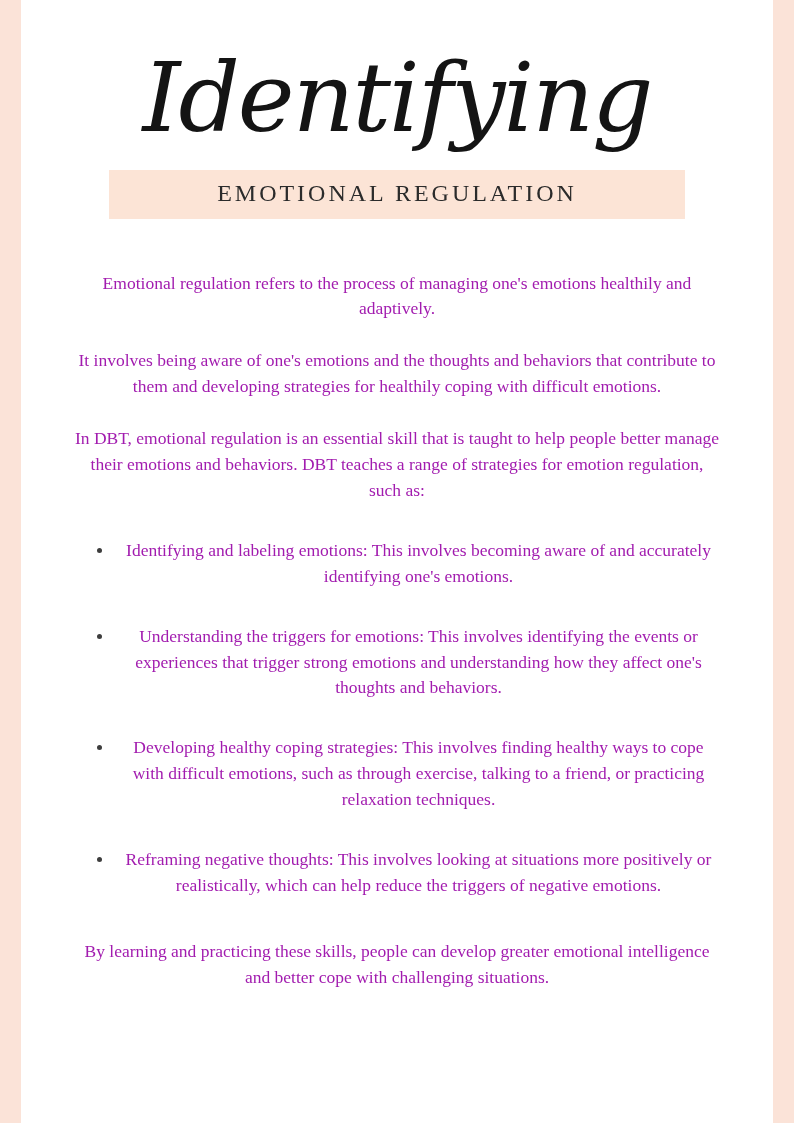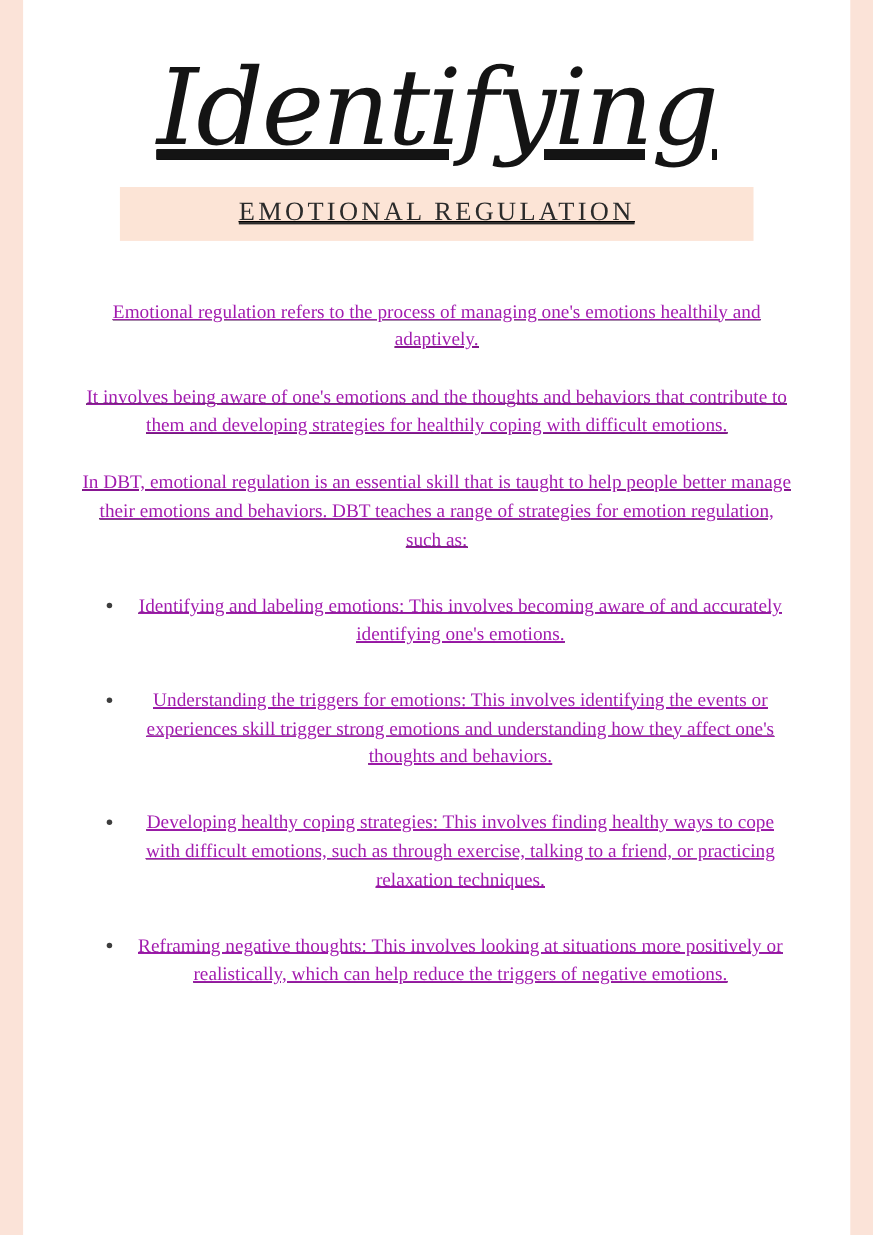--- a/index.html
+++ b/index.html
@@ -1,15 +1,15 @@
 <!DOCTYPE html>
 <html><head>
 <meta charset="utf-8">
 <style>
-  * { box-sizing: border-box; margin: 0; padding: 0; text-decoration: underline; }
+  * { box-sizing: border-box; margin: 0; padding: 0; }
   html, body { background: #ffffff; }
   body {
     font-family: "Liberation Serif", serif;
     -webkit-font-smoothing: antialiased;
   }
   .page {
     position: relative;
     width: 794px;
     height: 1123px;
     margin: 0 auto;
@@ -123,31 +123,32 @@
 
       <div class="bullet-list">
 
         <div class="bullet-item">
           <span class="bullet-dot"></span>
           <p class="bullet-text">Identifying and labeling emotions: This involves becoming aware of and accurately identifying one's emotions.</p>
         </div>
 
         <div class="bullet-item">
           <span class="bullet-dot"></span>
-          <p class="bullet-text">Understanding the triggers for emotions: This involves identifying the events or experiences skill trigger strong emotions and understanding how they affect one's thoughts and behaviors.</p>
+          <p class="bullet-text">Understanding the triggers for emotions: This involves identifying the events or experiences that trigger strong emotions and understanding how they affect one's thoughts and behaviors.</p>
         </div>
 
         <div class="bullet-item">
           <span class="bullet-dot"></span>
           <p class="bullet-text">Developing healthy coping strategies: This involves finding healthy ways to cope with difficult emotions, such as through exercise, talking to a friend, or practicing relaxation techniques.</p>
         </div>
 
         <div class="bullet-item">
           <span class="bullet-dot"></span>
           <p class="bullet-text">Reframing negative thoughts: This involves looking at situations more positively or realistically, which can help reduce the triggers of negative emotions.</p>
         </div>
 
       </div>
 
+      <p class="para closing">By learning and practicing these skills, people can develop greater emotional intelligence and better cope with challenging situations.</p>
 
     </div>
   </div>
 </div>
 
 </body></html>

